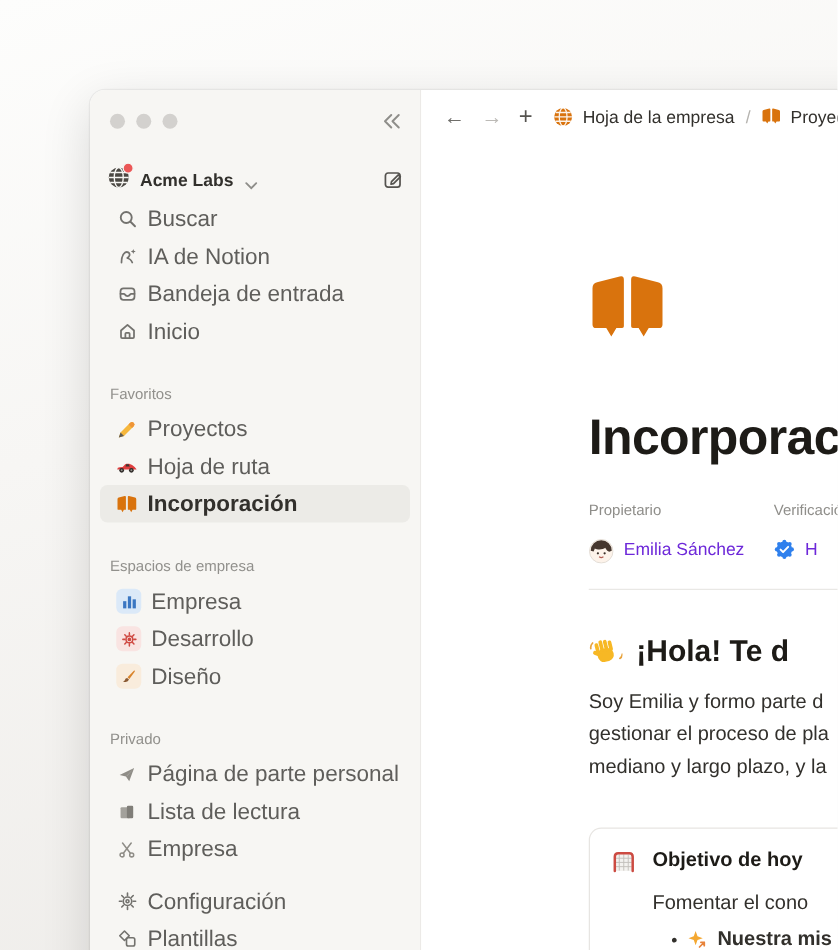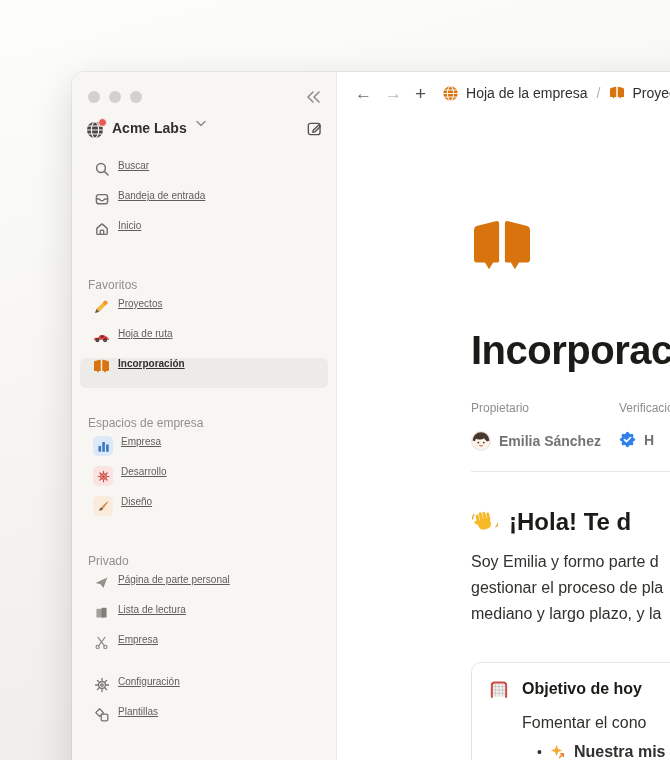--- a/index.html
+++ b/index.html
@@ -13,29 +13,29 @@
     background:#fff;border-radius:12px;display:flex;overflow:hidden;
     box-shadow:0 0 0 1px rgba(0,0,0,.05),0 12px 40px rgba(0,0,0,.14);
   }
   
   .sidebar{width:265px;flex:none;background:#f7f6f3;box-sizing:border-box;
     padding:8px;border-right:1px solid #eceae7;display:flex;flex-direction:column;}
   .controls-row{display:flex;align-items:center;padding:6px 6px 2px 8px;height:22px;}
   .dot{width:12px;height:12px;border-radius:50%;background:#d3d1ce;margin-right:9px;}
   .spacer{flex:1;}
   .collapse{color:#8f8e8a;}
-  .workspace{display:flex;align-items:flex-start;gap:7px;height:32px;margin:10px 0 8px;
+  .workspace{display:flex;align-items:flex-end;gap:7px;height:32px;margin:10px 0 8px;
     padding:0 5px;border-radius:6px;cursor:pointer;}
   .ws-icon{position:relative;width:20px;height:20px;flex:none;}
   .ws-badge{position:absolute;right:-2px;top:-2px;width:7px;height:7px;border-radius:50%;
     background:#eb5757;border:1.5px solid #f7f6f3;}
   .ws-name{font-size:14px;font-weight:bold;color:#32302c;}
   .chev{margin-left:2px;}
-  .item{display:flex;gap:8px;height:30px;padding:0 8px 0 13px;
-    border-radius:6px;font-size:10px;color:#5f5e5b;cursor:pointer;white-space:nowrap;text-decoration:underline;}
+  .item{display:flex;align-items:center;gap:8px;height:30px;padding:0 8px 0 13px;
+    border-radius:6px;font-size:18px;color:#5f5e5b;cursor:pointer;white-space:nowrap;}
   .item .ic{width:17px;height:17px;flex:none;display:flex;align-items:center;justify-content:center;}
   .item.selected{background:#ecebe7;color:#32302c;font-weight:bold;}
   .sec-title{font-size:12px;color:#91908c;margin:28px 0 6px 8px;}
   .sq{width:20px;height:20px;border-radius:5px;display:flex;align-items:center;justify-content:center;flex:none;}
   .footer{margin-top:12px;}
   
   .content{flex:1;background:#fff;display:flex;flex-direction:column;}
   .topbar{height:42px;display:flex;align-items:center;padding:0 18px;gap:13px;flex:none;}
   .nav-arrow{font-size:17px;color:#6f6e6a;line-height:1;cursor:pointer;}
   .nav-arrow.fwd{color:#bcbab6;}
@@ -43,21 +43,21 @@
   .crumb{display:flex;align-items:center;gap:7px;font-size:14px;color:#32302c;margin-left:3px;white-space:nowrap;}
   .crumb .sep{color:#b5b3af;margin:0 2px;}
   .page{flex:1;padding-left:134px;box-sizing:border-box;}
   .page-icon{margin-top:104px;width:62px;height:56px;cursor:pointer;}
   .page-title{margin-top:54px;font-size:40px;font-weight:bold;color:#1d1b17;
     letter-spacing:-.5px;white-space:nowrap;}
   .props{margin-top:28px;display:flex;}
   .prop{min-width:148px;}
   .prop.second{margin-left:0;}
   .prop-label{font-size:12px;color:#8f8e8a;margin-bottom:16px;white-space:nowrap;}
-  .prop-value{display:flex;align-items:center;gap:8px;font-size:14px;color:#737373;white-space:nowrap;cursor:pointer;font-weight:bold;}
+  .prop-value{display:flex;gap:8px;font-size:14px;color:#6d28d9;white-space:nowrap;cursor:pointer;}
   .divider{margin-top:20px;width:420px;border-top:1px solid #e9e8e5;}
   .h2{margin-top:36px;display:flex;align-items:center;gap:11px;font-size:24px;
     font-weight:bold;color:#1d1b17;white-space:nowrap;}
   .para{margin-top:13px;font-size:16px;line-height:26px;color:#32302c;}
   .para div{white-space:nowrap;}
   .callout{margin-top:35px;width:380px;border:1px solid #e7e5e2;border-radius:10px;
     padding:16px 16px 18px 16px;background:#fff;box-sizing:border-box;}
   .callout-title{display:flex;align-items:center;gap:12px;font-size:16px;font-weight:bold;color:#1d1b17;white-space:nowrap;}
   .callout-body{margin:15px 0 0 34px;font-size:16px;color:#32302c;white-space:nowrap;}
   .bullet-row{margin:11px 0 0 49px;display:flex;align-items:center;gap:8px;font-size:16px;color:#32302c;white-space:nowrap;}
@@ -112,20 +112,29 @@
     </div>
 
     <div class="item">
       <span class="ic">
         <svg width="16" height="16" viewBox="0 0 16 16" fill="none" stroke="#73726e" stroke-width="1.5" stroke-linecap="round">
             <circle cx="7" cy="7" r="4.4"></circle>
             <path d="M10.4 10.4 L14 14"></path>
           </svg>
       </span>
       <span>Buscar</span>
+    </div>
+    <div class="item">
+      <span class="ic">
+        <svg width="16" height="16" viewBox="0 0 16 16" fill="none">
+            <path d="M3.2 13 C3.2 6.2 6.4 3.8 8.6 4.9 C10.6 6 9.6 8.9 7.4 9.4 C9.6 9.8 11.2 11.4 11.8 13" stroke="#73726e" stroke-width="1.4" stroke-linecap="round"></path>
+            <path d="M12.6 2.2 l.55 1.45 1.45 .55 -1.45 .55 -.55 1.45 -.55 -1.45 -1.45 -.55 1.45 -.55 z" fill="#73726e"></path>
+          </svg>
+      </span>
+      <span>IA de Notion</span>
     </div>
     <div class="item">
       <span class="ic">
         <svg width="16" height="16" viewBox="0 0 16 16" fill="none" stroke="#73726e" stroke-width="1.4" stroke-linecap="round" stroke-linejoin="round">
             <rect x="2.4" y="3.6" width="11.2" height="9.2" rx="2.4"></rect>
             <path d="M2.4 8 h2.5 c.6 0 .9.3 1.2.8 .3.6.9 1 1.9 1 s1.6-.4 1.9-1 c.3-.5.6-.8 1.2-.8 h2.5"></path>
           </svg>
       </span>
       <span>Bandeja de entrada</span>
     </div>

